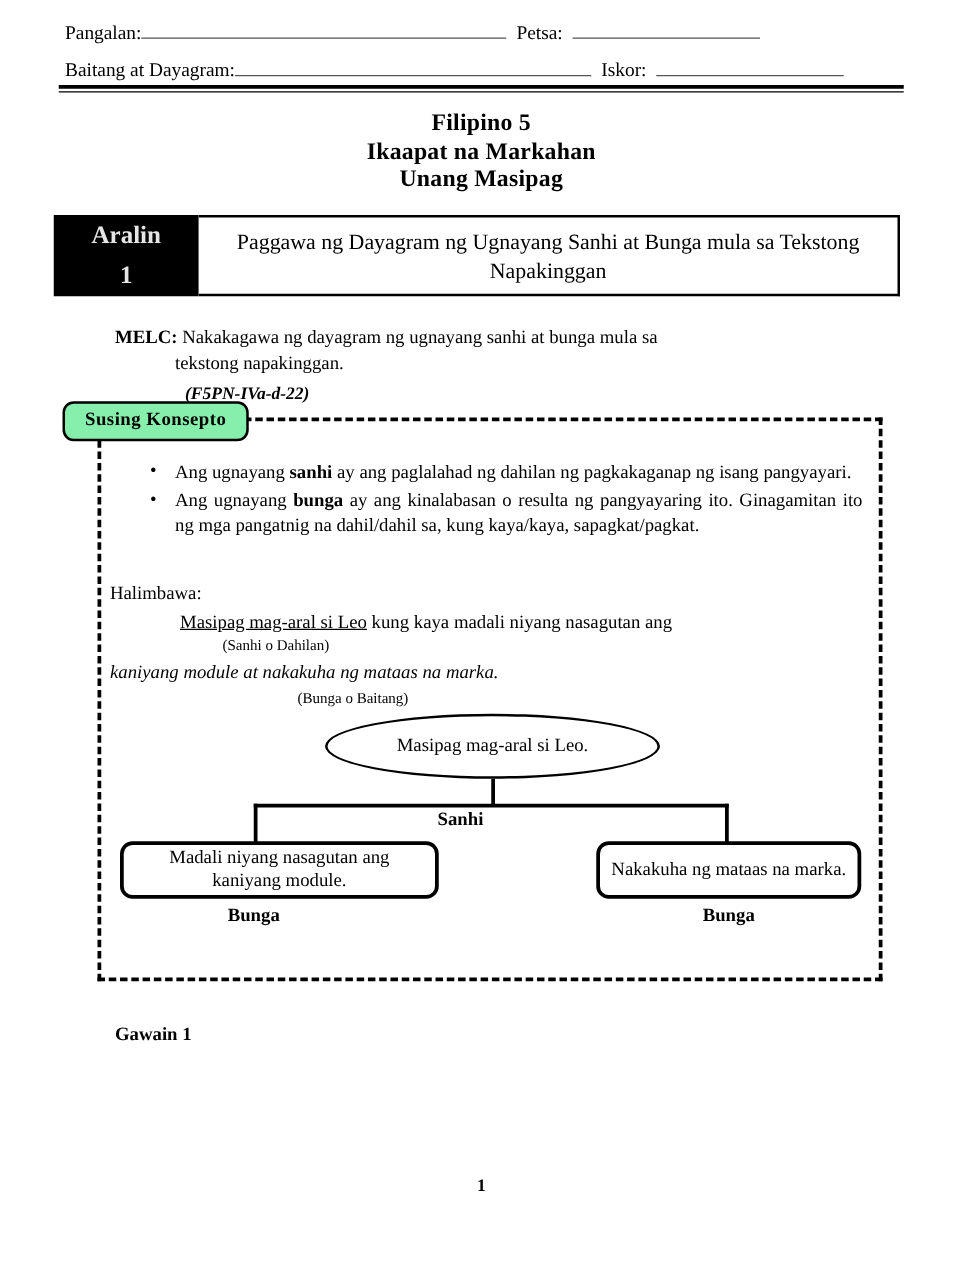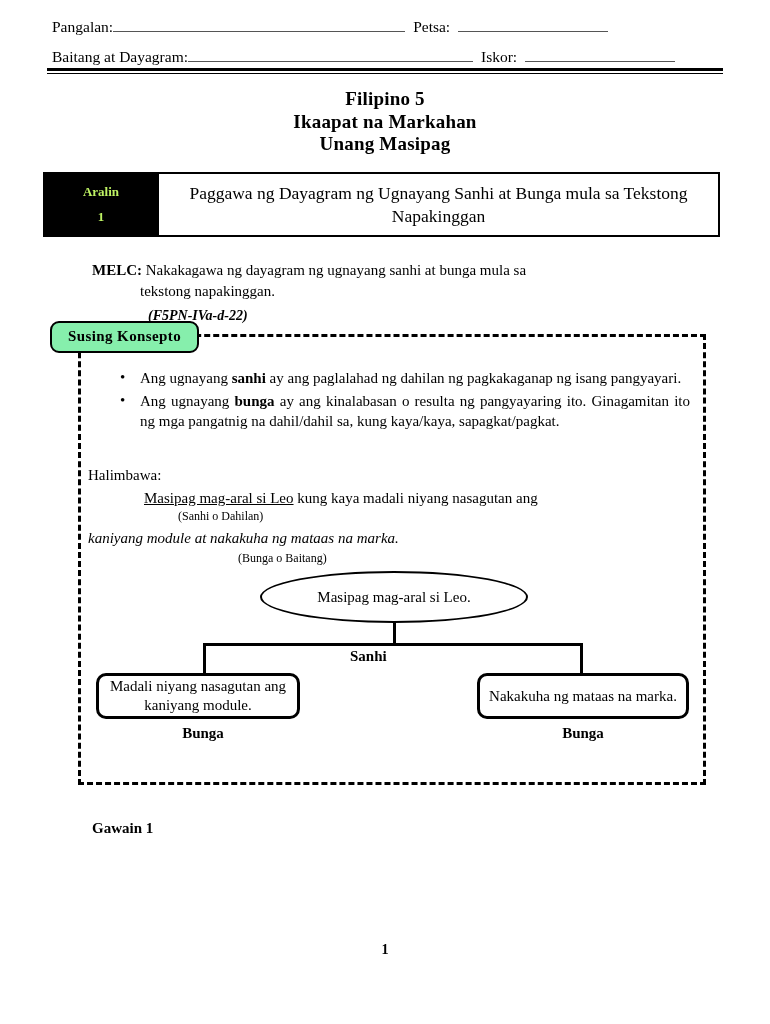--- a/index.html
+++ b/index.html
@@ -78,23 +78,23 @@
     left: 43px;
     top: 172px;
     width: 677px;
     height: 65px;
     display: flex;
     align-items: stretch;
   }
   .banner-tag {
     flex: 0 0 116px;
     background: #000;
-    color: #bef264;
-    font-weight: bold;
-    font-size: 13px;
+    color: #e5e5e5;
+    font-weight: bold;
+    font-size: 20px;
     display: flex;
     flex-direction: column;
     align-items: center;
     justify-content: center;
     gap: 9px;
   }
   .banner-title {
     flex: 1 1 auto;
     border: 2.5px solid #000;
     border-left: none;
@@ -282,21 +282,21 @@
     background: #fff;
     display: flex;
     align-items: center;
     justify-content: center;
     text-align: center;
     font-size: 15px;
     line-height: 19px;
     box-sizing: border-box;
     padding: 0 8px;
   }
-  .rbox.left  { left: 18px;  width: 204px; }
+  .rbox.left  { left: 18px;  width: 255px; }
   .rbox.right { left: 399px; width: 212px; }
   .bunga-label {
     position: absolute;
     top: 165px;
     font-weight: bold;
     font-size: 15px;
     text-align: center;
   }
   .bunga-label.left  { left: 18px;  width: 214px; }
   .bunga-label.right { left: 399px; width: 212px; }

